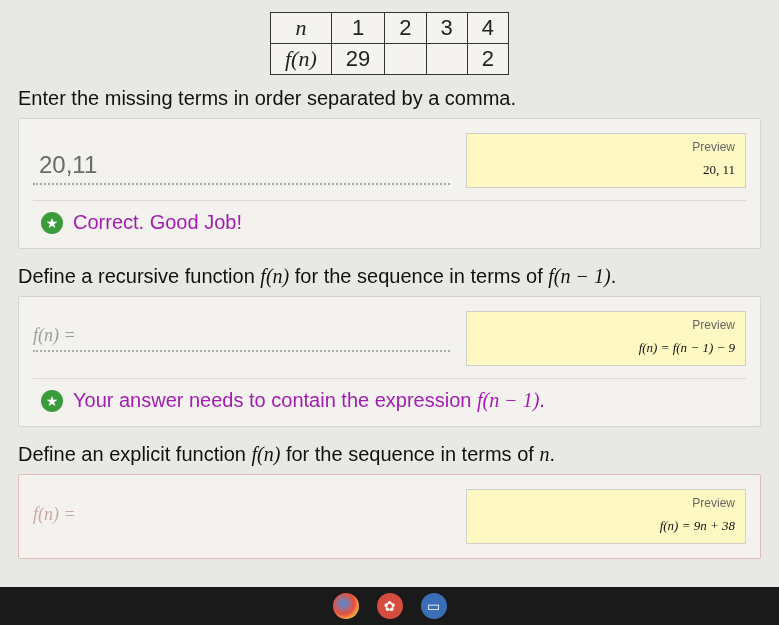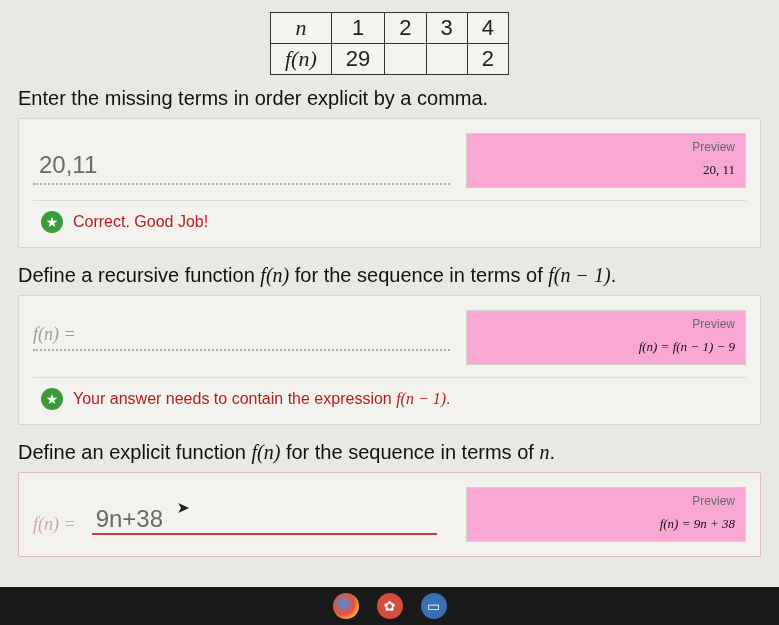--- a/index.html
+++ b/index.html
@@ -56,21 +56,21 @@
 .ans-label {
   font-family: 'Times New Roman', serif;
   font-style: italic;
   color:#9c9c98;
   margin-right:16px;
 }
 .preview-box {
   min-width: 280px;
   min-height: 48px;
   border: 1px solid #d0cfca;
-  background: #f9a8d4;
+  background: #fef9c3;
   padding: 6px 10px 8px 10px;
   text-align: right;
   font-family: 'Times New Roman', serif;
   font-size: 20px;
 }
 .preview-label {
   font-family: Arial, sans-serif;
   font-size: 12px;
   color: #666;
   text-align: right;
@@ -78,22 +78,22 @@
   margin-bottom:2px;
 }
 .preview-math { font-size: 13px; color:#111; white-space: nowrap;}
 .feedback {
   margin: 12px 14px 0 14px;
   padding: 10px 8px 0 8px;
   border-top: 1px solid #dcdbd6;
   display:flex;
   align-items:center;
   gap:10px;
-  font-size:16px;
-  color:#b91c1c;
+  font-size:20px;
+  color:#a21caf;
 }
 .star {
   width: 22px; height: 22px;
   background: #3a9b3a;
   border-radius: 50%;
   display: inline-flex;
   align-items: center;
   justify-content: center;
   color: #fff;
   font-size: 14px;
@@ -138,21 +138,21 @@
     <tr>
       <td class="hdr">f(n)</td>
       <td>29</td>
       <td></td>
       <td></td>
       <td>2</td>
     </tr>
   </tbody>
     </table>
 
-  <div class="instr">Enter the missing terms in order explicit by a comma.</div>
+  <div class="instr">Enter the missing terms in order separated by a comma.</div>
   <div class="ans-block">
     <div class="ans-row">
       <input class="ans-input" value="20,11" style="">
       <div class="preview-box">
         <span class="preview-label">Preview</span>
         <span class="preview-math">20, 11</span>
       </div>
     </div>
     <div class="feedback">
       <span class="star"></span>
@@ -181,21 +181,20 @@
     </div>
   </div>
 
   <div class="instr">
     <span>Define an explicit function </span><span class="math">f(n)</span><span> for the sequence in terms of </span><span class="math">n</span><span>.</span>
   </div>
   <div class="ans-block" style="border-color:#e0bcb9;">
     <div class="ans-row">
       <div style="flex:1; display:flex; align-items:flex-end; padding-bottom:4px;">
         <span class="ans-label math" style="color:#caa9a6;">f(n) =</span>
-        <input class="ans-input red" style="padding: 14px 4px 0px; min-height: auto;" value="9n+38">
         <span style="position:relative; left:-260px; top:-18px; font-size:16px;">➤</span>
       </div>
       <div class="preview-box">
         <span class="preview-label">Preview</span>
         <span class="preview-math math">f(n) = 9n + 38</span>
       </div>
     </div>
   </div>
 
 </div>

